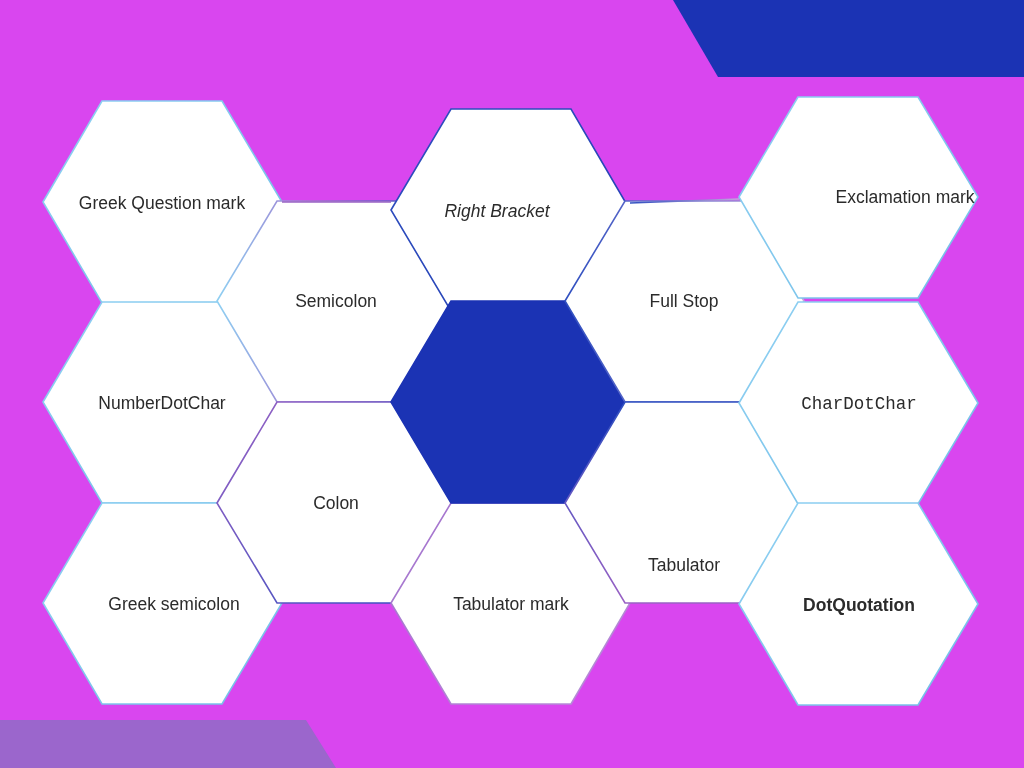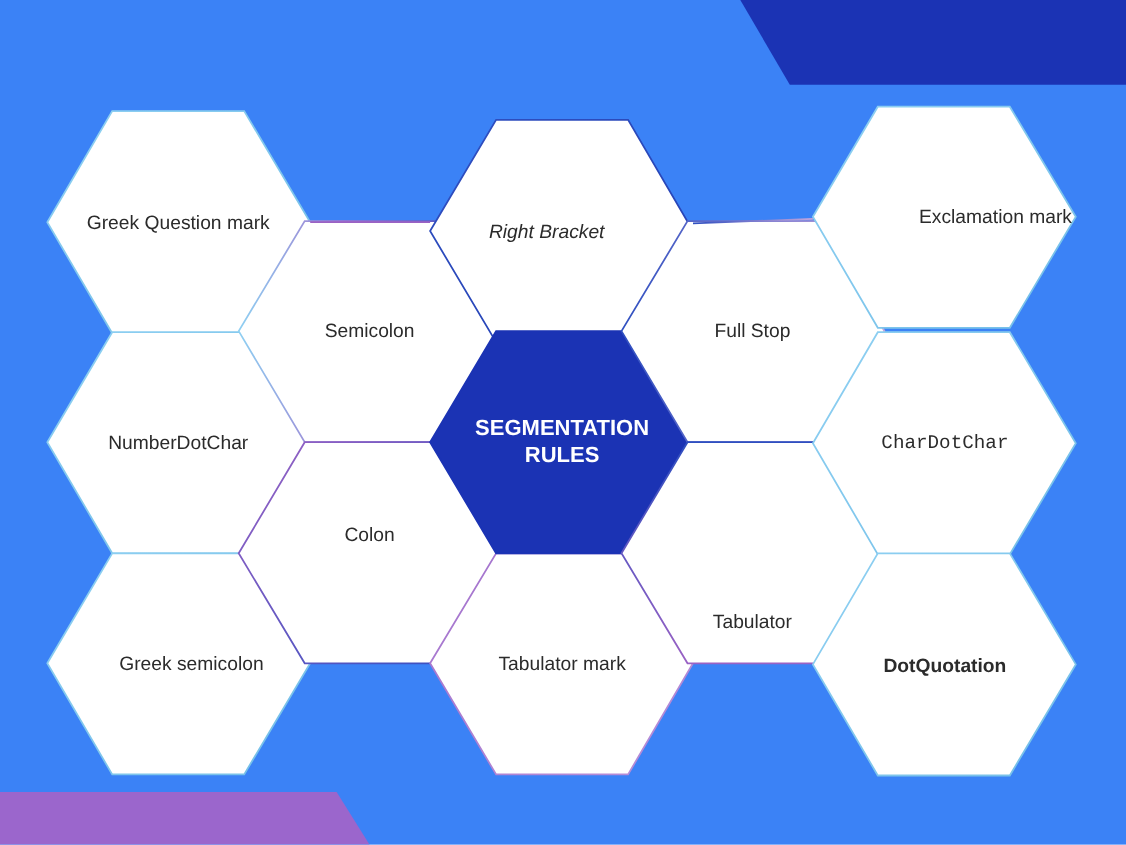--- a/index.html
+++ b/index.html
@@ -4,21 +4,21 @@
 <style>
   html, body {
     margin: 0;
     padding: 0;
     background: #ffffff;
   }
   #stage {
     position: relative;
     width: 1024px;
     height: 768px;
-    background: #3b82f6;
+    background: #d946ef;
     overflow: hidden;
     font-family: "Liberation Sans", sans-serif;
   }
   #hexsvg {
     position: absolute;
     left: 0;
     top: 0;
     width: 1024px;
     height: 768px;
   }
@@ -104,30 +104,26 @@
 
     <line x1="282" y1="202" x2="391" y2="202" stroke="#9a62c4" stroke-width="1.6"></line>
     <line x1="630" y1="203" x2="739" y2="199" stroke="url(#gLilacBlue)" stroke-width="1.6"></line>
   </svg>
 
   <div class="hexlabel" style="left:162px; top:203px;">Greek Question mark</div>
   <div class="hexlabel" style="left:162px; top:403px;text-align:center;">NumberDotChar</div>
   <div class="hexlabel" style="left:174px; top:604px;">Greek semicolon</div>
 
   <div class="hexlabel" style="left:336px; top:301px;">Semicolon</div>
-  <div class="hexlabel" style="left:336px; top:486px;text-align:center;">Colon</div>
+  <div class="hexlabel" style="left:336px; top:503px;text-align:center;">Colon</div>
 
   <div class="hexlabel" style="left:497px; top:211px;font-style:italic;">Right Bracket</div>
   <div class="hexlabel" style="left:511px; top:604px;">Tabulator mark</div>
 
   <div class="hexlabel" style="left:684px; top:301px;">Full Stop</div>
   <div class="hexlabel" style="left:684px; top:521px;margin-top:44px;">Tabulator</div>
 
   <div class="hexlabel" style="left:905px; top:197px;">Exclamation mark</div>
   <div class="hexlabel" style="left:859px; top:404px;font-family:Liberation Mono, monospace;">CharDotChar</div>
   <div class="hexlabel" style="left:859px; top:605px;font-weight:bold;">DotQuotation</div>
 
-  <div class="hexlabel center" style="left:511px; top:402px;">
-    <div>SEGMENTATION</div>
-    <div>RULES</div>
-  </div>
 
 </div>
 
 </body></html>

